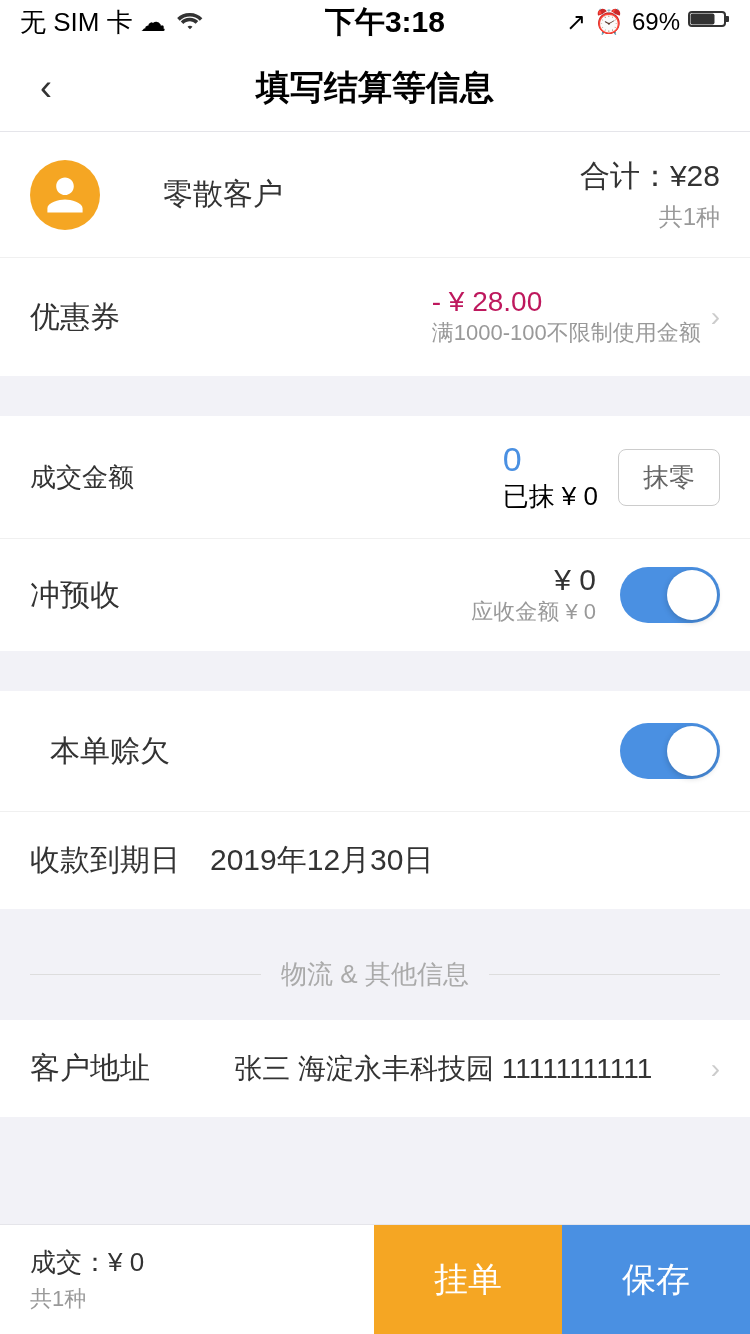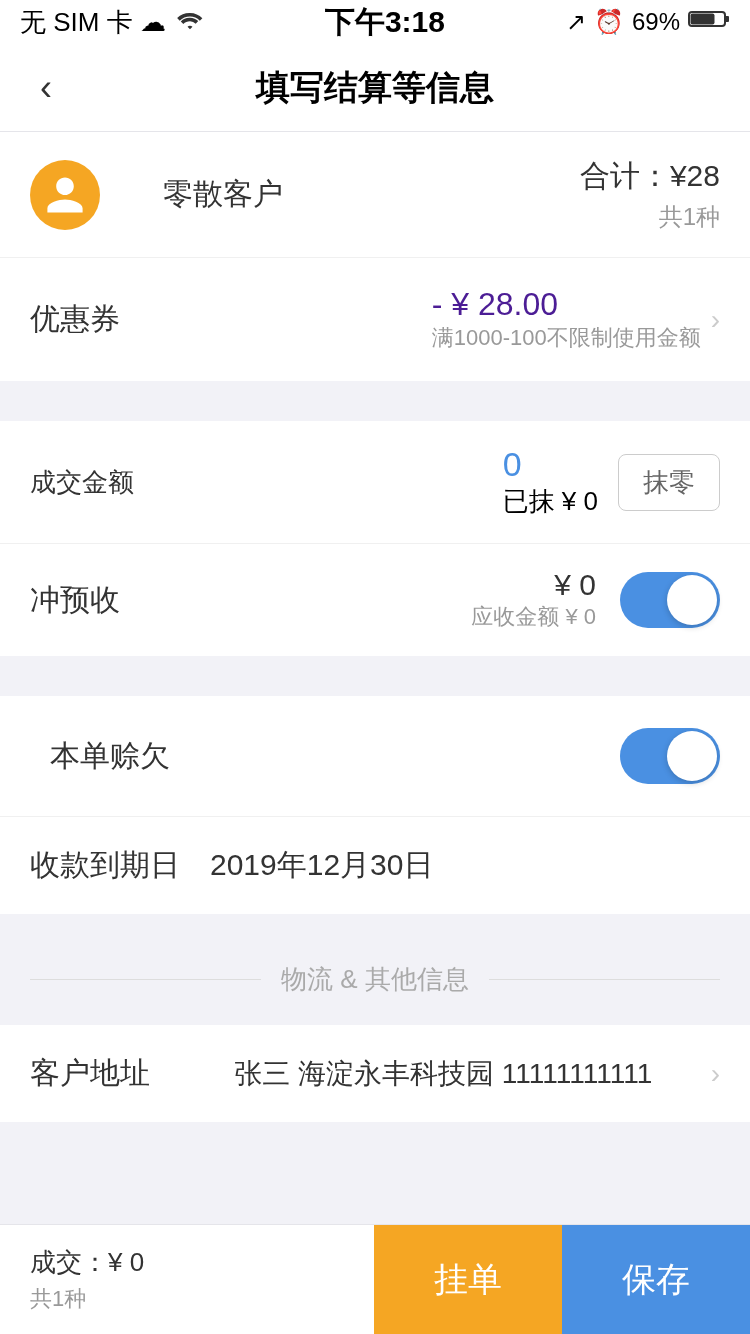--- a/index.html
+++ b/index.html
@@ -88,21 +88,21 @@
     .coupon-row {
       display: flex;
       align-items: center;
       justify-content: space-between;
       padding: 28px 30px;
       background: #fff;
       border-top: 1px solid #f0f0f0;
     }
     .coupon-label { font-size: 30px; color: #333; }
     .coupon-right { display: flex; align-items: center; gap: 10px; }
-    .coupon-discount { font-size: 32px; color: #4c1d95; font-weight: 500; }
+    .coupon-discount { font-size: 28px; color: #be185d; font-weight: 500; }
     .coupon-desc { font-size: 22px; color: #999; }
     .coupon-chevron { font-size: 28px; color: #ccc; }
 
     
     .divider-gray {
       height: 20px;
       background: #f2f2f7;
     }
 
     

